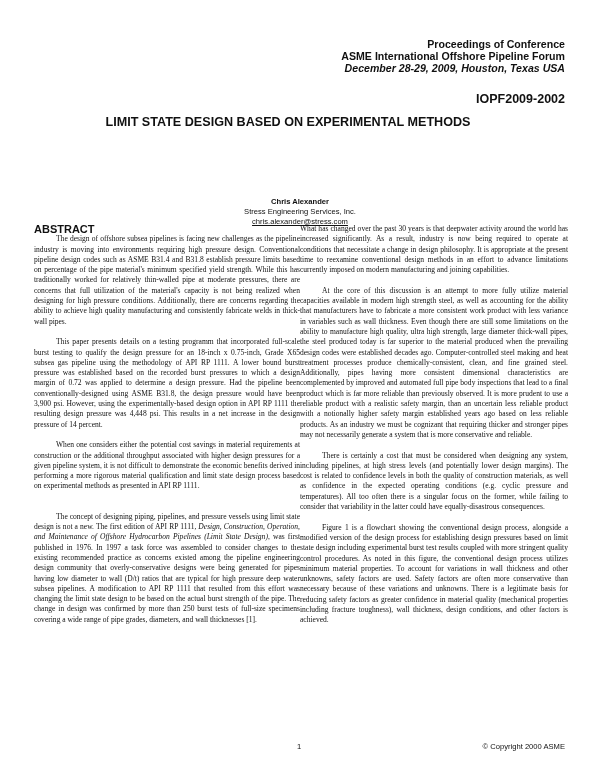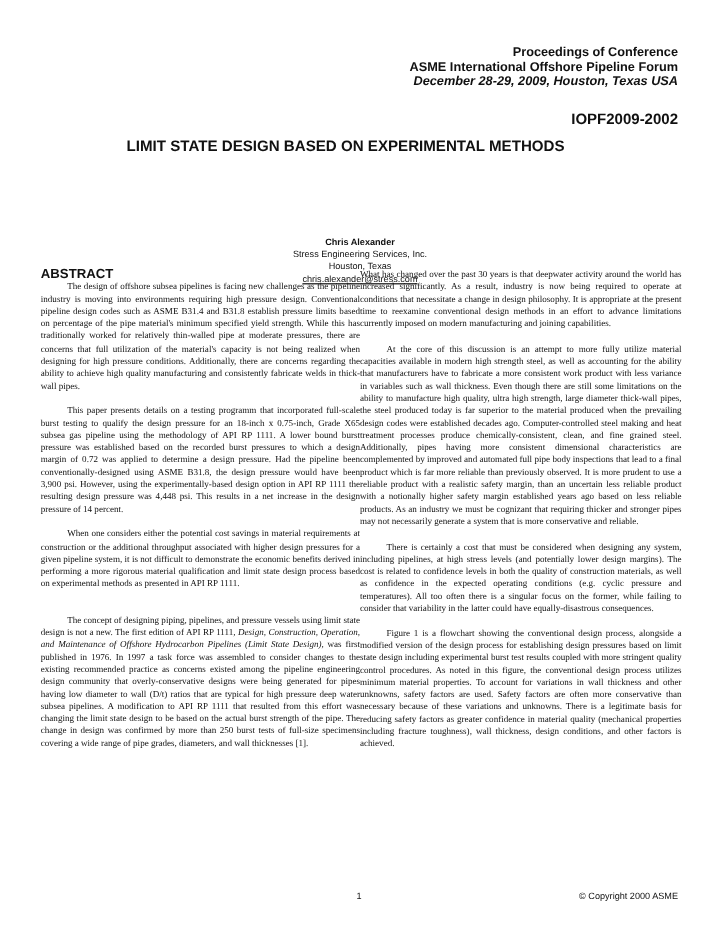--- a/index.html
+++ b/index.html
@@ -35,21 +35,20 @@
 </div>
 <div class="paperid">IOPF2009-2002</div>
 
 <div class="title">
   <div>LIMIT STATE DESIGN BASED ON EXPERIMENTAL METHODS</div>
 </div>
 
 <div class="author">
   <div class="name">Chris Alexander</div>
   <div>Stress Engineering Services, Inc.</div>
-  <div>Houston, Texas</div>
   <div class="email">chris.alexander@stress.com</div>
 </div>
 
 <div class="col left">
   <div class="sec">ABSTRACT</div>
   <p class="ind">The design of offshore subsea pipelines is facing new challenges as the pipeline industry is moving into environments requiring high pressure design. Conventional pipeline design codes such as ASME B31.4 and B31.8 establish pressure limits based on percentage of the pipe material's minimum specified yield strength. While this has traditionally worked for relatively thin-walled pipe at moderate pressures, there are concerns that full utilization of the material's capacity is not being realized when designing for high pressure conditions. Additionally, there are concerns regarding the ability to achieve high quality manufacturing and consistently fabricate welds in thick-wall pipes.</p>
   <p class="ind">This paper presents details on a testing programm that incorporated full-scale burst testing to qualify the design pressure for an 18-inch x 0.75-inch, Grade X65 subsea gas pipeline using the methodology of API RP 1111. A lower bound burst pressure was established based on the recorded burst pressures to which a design margin of 0.72 was applied to determine a design pressure. Had the pipeline been conventionally-designed using ASME B31.8, the design pressure would have been 3,900 psi. However, using the experimentally-based design option in API RP 1111 the resulting design pressure was 4,448 psi. This results in a net increase in the design pressure of 14 percent.</p>
   <p class="ind big">When one considers either the potential cost savings in material requirements at construction or the additional throughput associated with higher design pressures for a given pipeline system, it is not difficult to demonstrate the economic benefits derived in performing a more rigorous material qualification and limit state design process based on experimental methods as presented in API RP 1111.</p>
   <p class="ind"><span>The concept of designing piping, pipelines, and pressure vessels using limit state design is not a new. The first edition of API RP 1111, </span><span class="it">Design, Construction, Operation, and Maintenance of Offshore Hydrocarbon Pipelines (Limit State Design)</span><span>, was first published in 1976. In 1997 a task force was assembled to consider changes to the existing recommended practice as concerns existed among the pipeline engineering design community that overly-conservative designs were being generated for pipes having low diameter to wall (D/t) ratios that are typical for high pressure deep water subsea pipelines. A modification to API RP 1111 that resulted from this effort was changing the limit state design to be based on the actual burst strength of the pipe. The change in design was confirmed by more than 250 burst tests of full-size specimens covering a wide range of pipe grades, diameters, and wall thicknesses [1].</span></p>
 </div>

